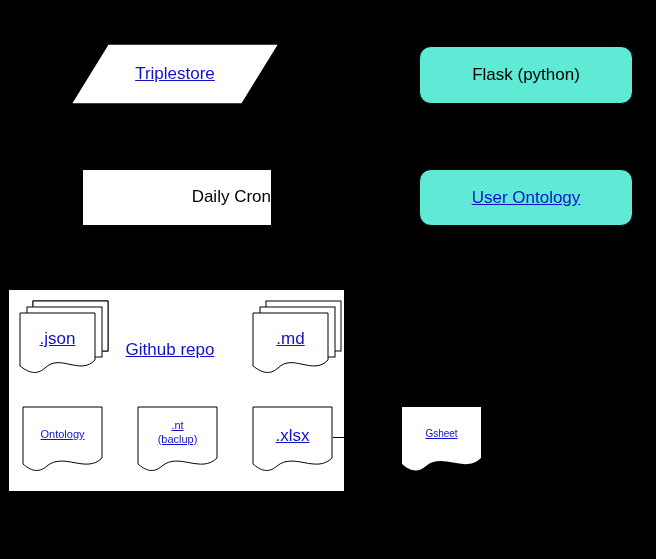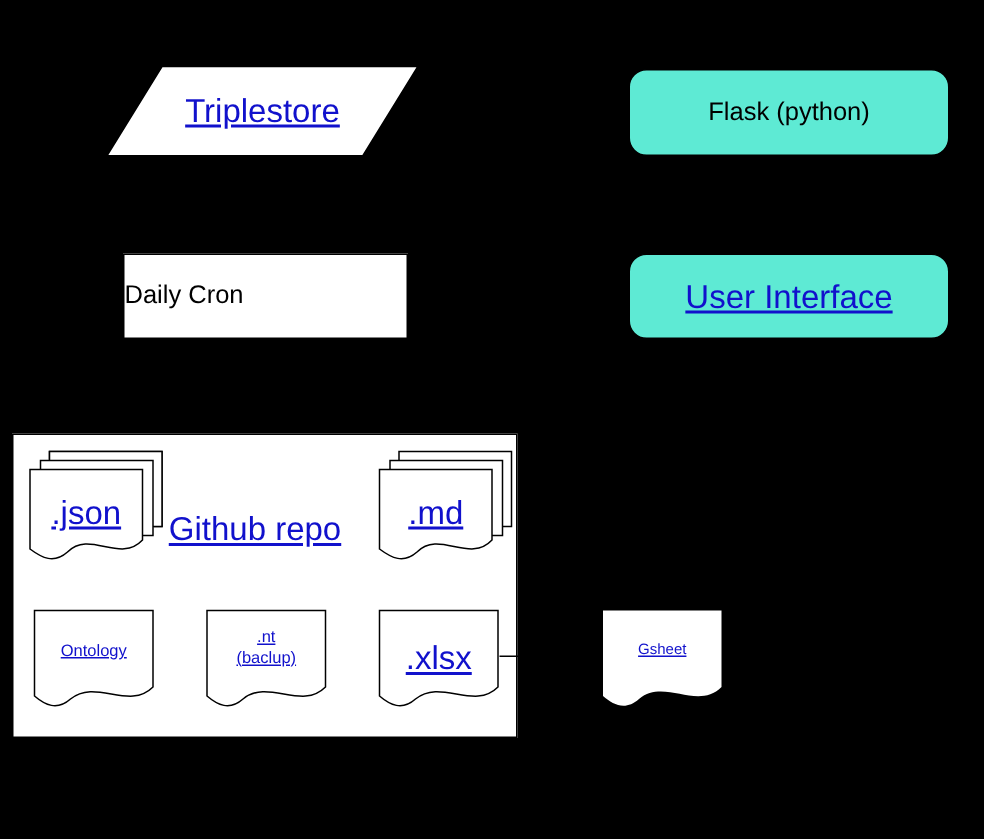--- a/index.html
+++ b/index.html
@@ -18,21 +18,21 @@
 
   
   .node-label {
     font-size: 17px;
     color: #000000;
     text-align: center;
     line-height: 1.2;
     white-space: nowrap;
   }
   .link-label {
-    font-size: 22px;
+    font-size: 17px;
     color: #1111cc;
     text-decoration: underline;
     text-align: center;
     line-height: 1.25;
     white-space: nowrap;
   }
   .link-label.small {
     font-size: 11px;
   }
 
@@ -48,21 +48,21 @@
     box-sizing: border-box;
   }
 
   
   .rect-box {
     position: absolute;
     background: #ffffff;
     border: 1px solid #000000;
     display: flex;
     align-items: center;
-    justify-content: flex-start;
+    justify-content: flex-end;
     box-sizing: border-box;
   }
 
   
   .para-wrap {
     position: absolute;
   }
   .para-wrap svg {
     position: absolute;
     left: 0;
@@ -128,21 +128,21 @@
 
   <div class="round-box" style="left:419px; top:46px; width:214px; height:58px;">
     <span class="node-label">Flask (python)</span>
   </div>
 
   <div class="rect-box" style="left:82px; top:169px; width:190px; height:57px;">
     <span class="node-label">Daily Cron</span>
   </div>
 
   <div class="round-box" style="left:419px; top:169px; width:214px; height:57px;">
-    <span class="link-label">User Interface</span>
+    <span class="link-label">User Ontology</span>
   </div>
 
   <div class="container-box" style="left:8px; top:289px; width:337px; height:203px;">
   </div>
 
   <div style="position:absolute; left:105px; top:339px; width:130px; text-align:center;">
     <span class="link-label">Github repo</span>
   </div>
 
   <div class="doc" style="left:251px; top:298px; width:92px; height:78px;">

